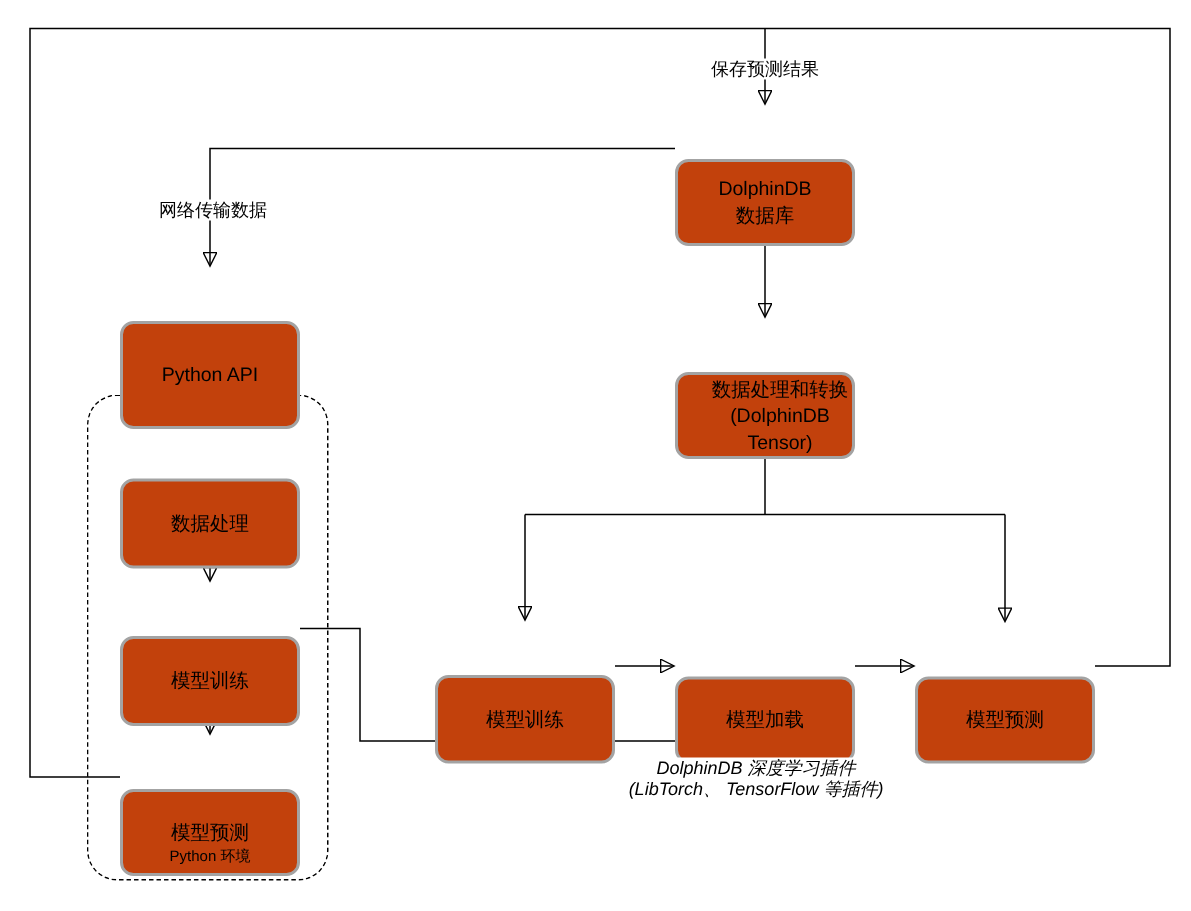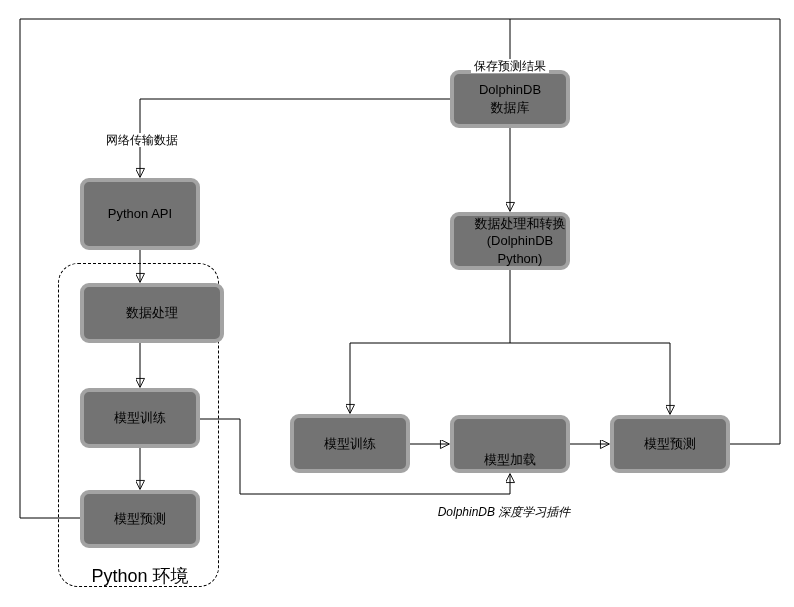--- a/index.html
+++ b/index.html
@@ -24,31 +24,32 @@
     height: 607px;
   }
   .edges-layer path {
     fill: none;
     stroke: #000000;
     stroke-width: 1;
   }
   .node {
     position: absolute;
     box-sizing: border-box;
-    background: #737373;
-    border: 4px solid #a3a3a3;
+    background: #c2410c;
+    border: 2px solid #a3a3a3;
     border-radius: 9px;
     display: flex;
     flex-direction: column;
     align-items: center;
     justify-content: center;
     text-align: center;
     font-size: 13px;
     line-height: 1.35;
     z-index: 3;
+    margin-top: 36px;
   }
   .env-container {
     position: absolute;
     box-sizing: border-box;
     border: 1px dashed #000000;
     border-radius: 20px;
     background: transparent;
     z-index: 2;
   }
   .elabel {
@@ -58,21 +59,21 @@
     font-size: 12px;
     line-height: 1.18;
     white-space: nowrap;
     padding: 0 3px;
     text-align: center;
     z-index: 4;
   }
   .env-label {
     position: absolute;
     transform: translateX(-50%);
-    font-size: 18px;
+    font-size: 10px;
     white-space: nowrap;
     z-index: 4;
   }
 </style>
 </head>
 <body>
 
 <div class="canvas">
 
   <svg class="edges-layer" viewBox="0 0 794 607" xmlns="http://www.w3.org/2000/svg">
@@ -115,51 +116,52 @@
 
   <div class="node" style="left:450px; top:70px; width:120px; height:58px;">
     <span>DolphinDB</span>
     <span>数据库</span>
   </div>
 
   <div class="node" style="left:80px; top:178px; width:120px; height:72px;">
     <span>Python API</span>
   </div>
 
-  <div class="node" style="left:80px; top:283px; width:144px; height:60px;">
+  <div class="node" style="left:80px; top:283px; width:120px; height:60px;">
     <span>数据处理</span>
   </div>
 
   <div class="node" style="left:80px; top:388px; width:120px; height:60px;">
     <span>模型训练</span>
   </div>
 
   <div class="node" style="left:80px; top:490px; width:120px; height:58px;">
     <span>模型预测</span>
   </div>
 
   <div class="node" style="left:450px; top:212px; width:120px; height:58px;padding-left:20px;">
     <span>数据处理和转换</span>
-    <span>(DolphinDB Python)</span>
+    <span>(DolphinDB Tensor)</span>
   </div>
 
   <div class="node" style="left:290px; top:414px; width:120px; height:59px;">
     <span>模型训练</span>
   </div>
 
-  <div class="node" style="left:450px; top:415px; width:120px; height:58px;justify-content:flex-end;">
+  <div class="node" style="left:450px; top:415px; width:120px; height:58px;">
     <span>模型加载</span>
   </div>
 
   <div class="node" style="left:610px; top:415px; width:120px; height:58px;">
     <span>模型预测</span>
   </div>
 
-  <div class="elabel" style="left:510px; top:39px;margin-top:20px;">保存预测结果</div>
+  <div class="elabel" style="left:510px; top:39px;">保存预测结果</div>
 
   <div class="elabel" style="left:142px; top:133px;">网络传输数据</div>
 
 
   <div class="elabel" style="left:504px; top:505px;font-style:italic;">
     <div>DolphinDB 深度学习插件</div>
+    <div>(LibTorch、 TensorFlow 等插件)</div>
   </div>
 
 </div>
 
 </body></html>

